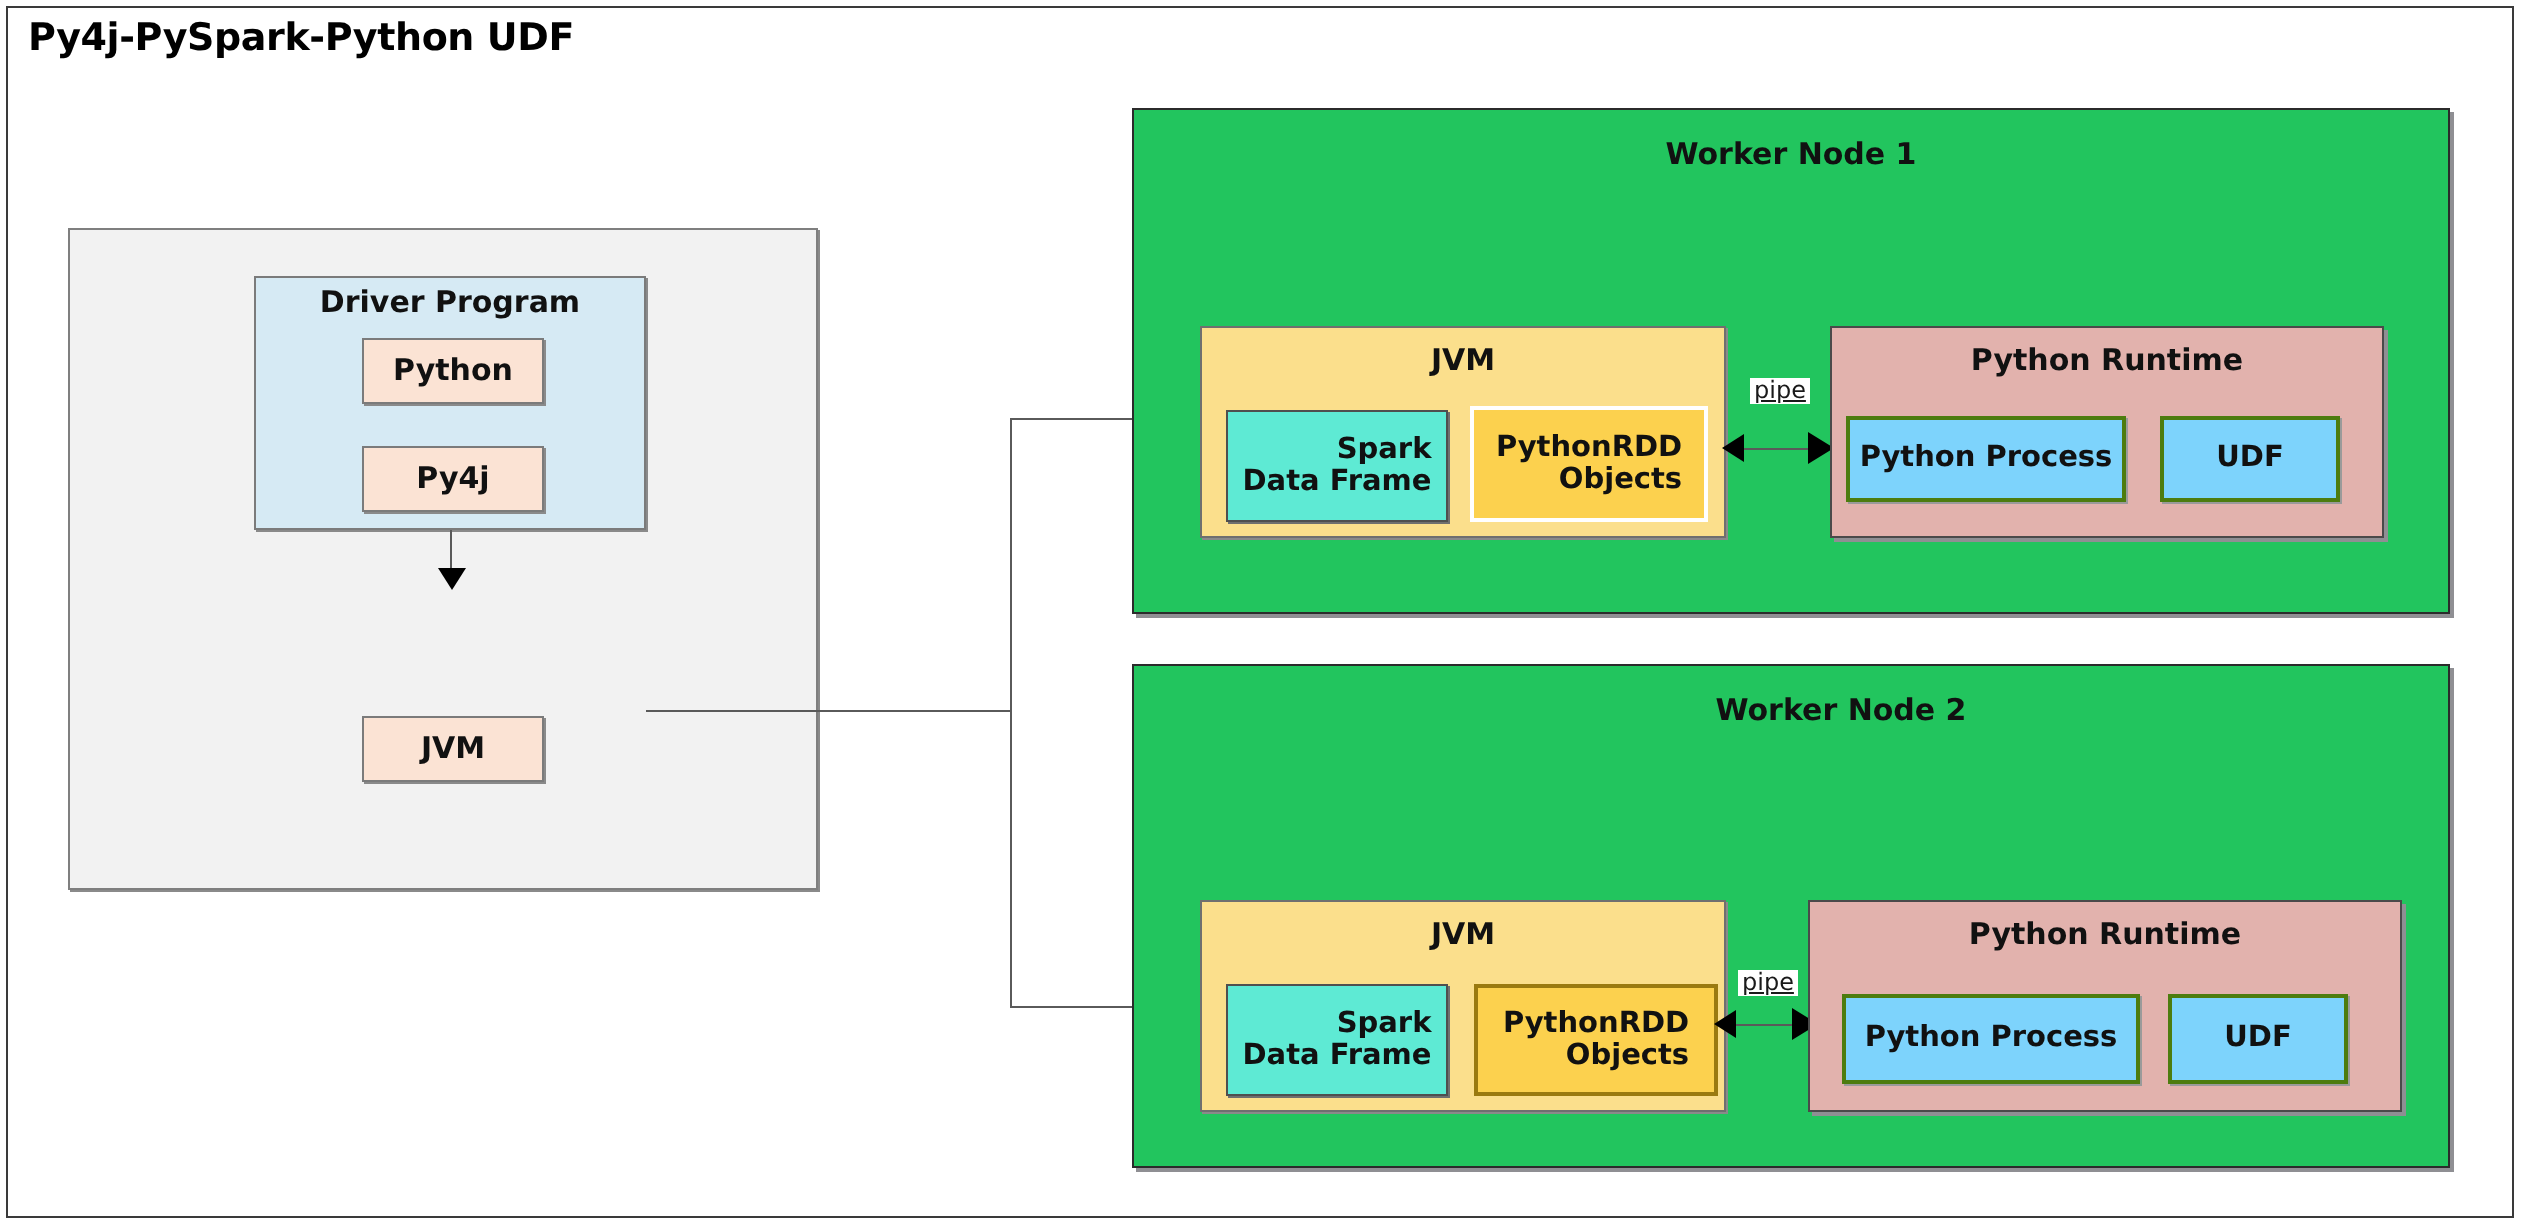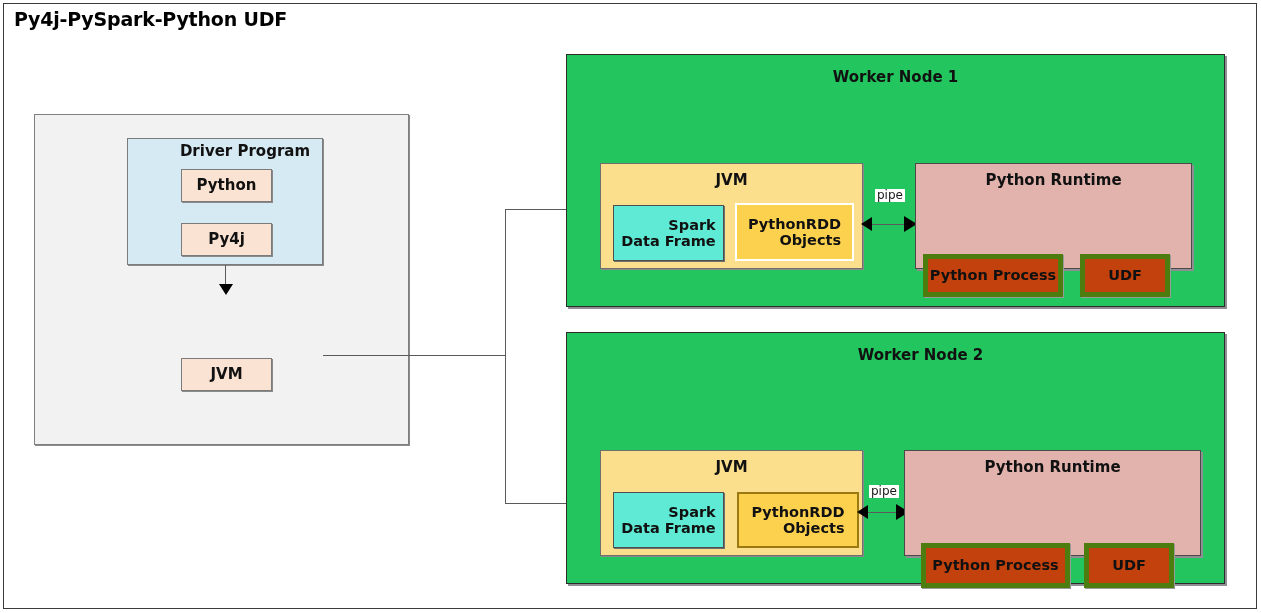--- a/index.html
+++ b/index.html
@@ -103,24 +103,23 @@
   }
   .rdd-dark {
     border: 2px solid #9a7a10;
   }
   .pyrt-box {
     background: #e2b2ad;
     border: 1px solid #4a4a4a;
     box-shadow: 2px 2px 0 0 #8f8f93;
   }
   .white-box {
-    background: #c2410c;
-    border: 5px solid #4d7c0f;
+    background: #7dd3fc;
+    border: 2px solid #4d7c0f;
     box-shadow: 1px 1px 0 0 #9a9a9a;
-    margin-top: 46px;
   }
 
   
   .ln-h {
     position: absolute;
     height: 0;
     border-top: 1.5px solid #5a5a5a;
   }
   .ln-v {
     position: absolute;
@@ -153,35 +152,36 @@
   }
   .pipe-label {
     position: absolute;
     background: #ffffff;
     font-size: 12px;
     color: #1a1a1a;
     font-weight: normal;
     padding: 0 2px;
     white-space: nowrap;
     line-height: 1.1;
+    text-decoration: underline;
   }
 </style>
 </head>
 <body>
 
 <div id="canvas">
 
   <div class="page-frame"></div>
 
   <div class="title">Py4j-PySpark-Python UDF</div>
 
   <div class="box driver-container" style="left:34px; top:114px; width:375px; height:331px;"></div>
 
   <div class="box blue-box" style="left:127px; top:138px; width:196px; height:127px;">
-    <div class="lbl" style="top:4px; font-size:15px;padding-left:20px;">Driver Program</div>
+    <div class="lbl" style="top:4px; font-size:15px;">Driver Program</div>
   </div>
 
   <div class="box peach-box" style="left:181px; top:169px; width:91px; height:33px;">
     <div class="centerlbl" style="font-size:15px;">Python</div>
   </div>
 
   <div class="box peach-box" style="left:181px; top:223px; width:91px; height:33px;">
     <div class="centerlbl" style="font-size:15px;">Py4j</div>
   </div>
 

